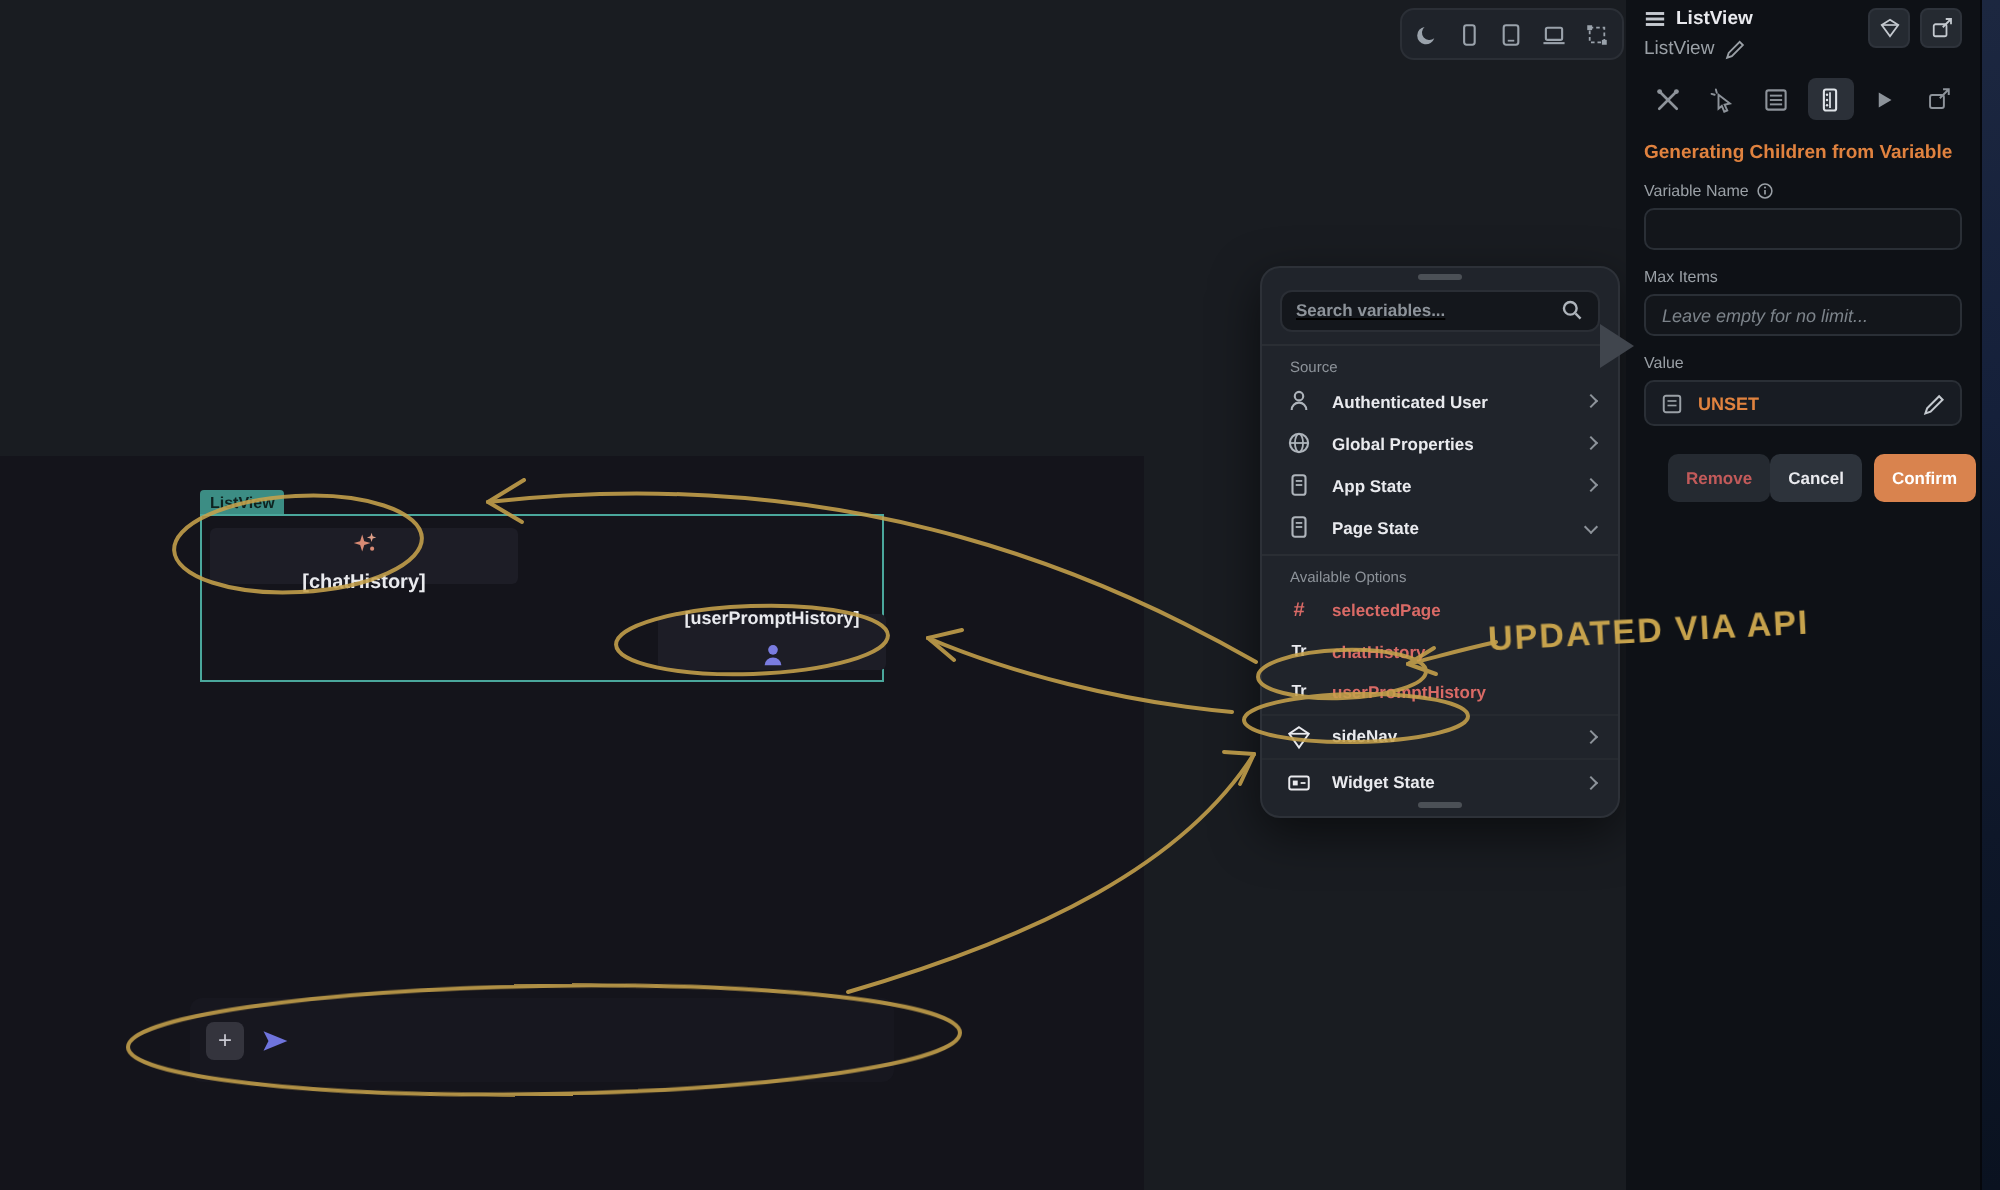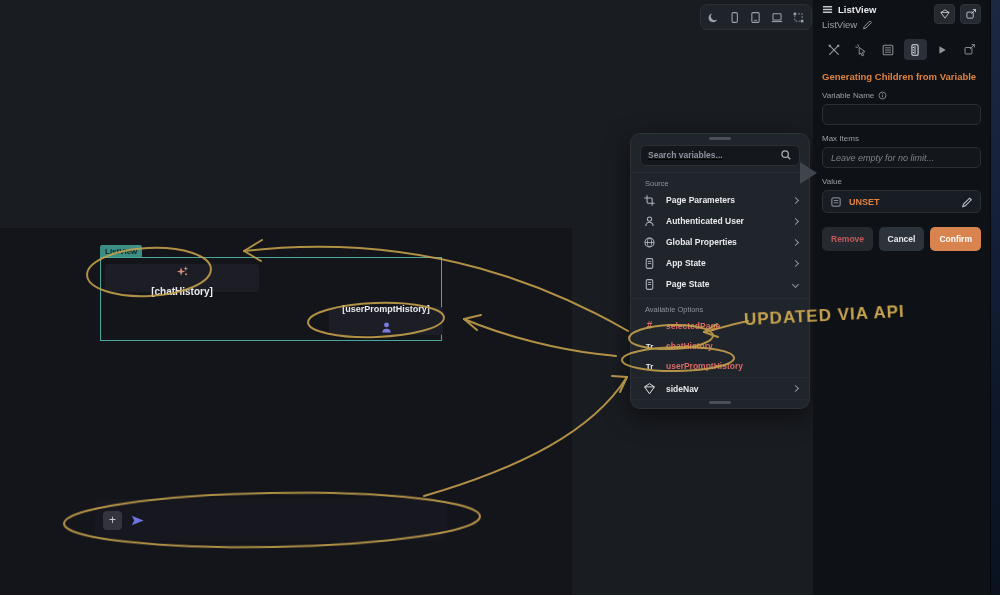--- a/index.html
+++ b/index.html
@@ -74,21 +74,21 @@
   .sec-title { color:#e0823f; font-size:9.5px; font-weight:bold; margin-top:11px; }
   .fld-label { color:#9aa0a6; font-size:8px; margin-top:9px; display:flex; align-items:flex-end; gap:4px; }
   .fld-input { width:100%; height:21px; margin-top:4px; background:#13161b; border:1px solid #2a2f36;
                border-radius:5px; color:#c8ccd2; font-size:9px; padding:0 8px; outline:none; }
   .fld-input.italic::placeholder { font-style:italic; color:#7c838a; }
   .value-field { margin-top:4px; height:23px; background:#181c23; border:1px solid #2a2f36; border-radius:5px;
                  display:flex; align-items:center; gap:7px; padding:0 7px; cursor:pointer; }
   .value-text { flex:1; color:#e0823f; font-size:9px; font-weight:bold; }
   .btn-row { display:flex; align-items:center; margin-top:14px; }
   .btn { border:none; border-radius:5px; height:24px; font-size:8.5px; font-weight:bold; padding:0 9px; }
-  .btn.remove { background:#252a31; color:#c25a5a; }
+  .btn.remove { background:#252a31; color:#c25a5a;margin-left:12px; }
   .btn.cancel { background:#2d333b; color:#e9eaee; margin-left:auto; }
   .btn.confirm { background:#d9834e; color:#fff; margin-left:6px; }
 
   .wallpaper { position:absolute; left:990px; top:0; width:10px; height:595px;
                background:linear-gradient(180deg,#1c2740 0%,#15203a 35%,#0e1729 70%,#0a1220 100%);
                border-left:1px solid #05070c; z-index:7; }
 
   
   .anno-svg { position:absolute; left:0; top:0; z-index:40; pointer-events:none; }
   .anno-note { position:absolute; left:744px; top:306px; color:#c6a24c; font-size:17px; font-weight:bold;
@@ -177,30 +177,20 @@
           <line x1="9" y1="9" x2="12" y2="12" stroke="#aeb4bb" stroke-width="1.4"></line>
         </svg>
       </span>
     </div>
     <div class="pop-div"></div>
     <div class="sec-label">Source</div>
 
     <div class="vrow">
       <span class="icon16">
         <svg class="ic" width="13" height="13" viewBox="0 0 16 16">
-          <path d="M5 1.5 V10 a1.3 1.3 0 0 0 1.3 1.3 H14.5" fill="none" stroke="#aeb4bb" stroke-width="1.3"></path>
-          <path d="M1.5 5 H10 a1.3 1.3 0 0 1 1.3 1.3 V14.5" fill="none" stroke="#aeb4bb" stroke-width="1.3"></path>
-        </svg>
-      </span>
-      <span class="lbl">Page Parameters</span>
-      <span class="chev"></span>
-    </div>
-    <div class="vrow">
-      <span class="icon16">
-        <svg class="ic" width="13" height="13" viewBox="0 0 16 16">
           <circle cx="8" cy="5" r="2.6" fill="none" stroke="#aeb4bb" stroke-width="1.3"></circle>
           <path d="M3.5 13.5 a4.5 4.5 0 0 1 9 0" fill="none" stroke="#aeb4bb" stroke-width="1.3"></path>
         </svg>
       </span>
       <span class="lbl">Authenticated User</span>
       <span class="chev"></span>
     </div>
     <div class="vrow">
       <span class="icon16">
         <svg class="ic" width="13" height="13" viewBox="0 0 16 16">
@@ -255,20 +245,31 @@
       <span class="icon16">
         <svg class="ic" width="13" height="13" viewBox="0 0 16 16">
           <path d="M8 2 L14 6 L8 14.5 L2 6 Z" fill="none" stroke="#e9eaee" stroke-width="1.2"></path>
           <line x1="2" y1="6" x2="14" y2="6" stroke="#e9eaee" stroke-width="1.1"></line>
         </svg>
       </span>
       <span class="lbl">sideNav</span>
       <span class="chev"></span>
     </div>
     <div class="thin-div"></div>
+    <div class="vrow" style="height:21px;">
+      <span class="icon16">
+        <svg class="ic" width="13" height="13" viewBox="0 0 16 16">
+          <rect x="2" y="4" width="12" height="8" rx="1.2" fill="none" stroke="#e9eaee" stroke-width="1.2"></rect>
+          <rect x="4.2" y="6.5" width="3" height="3" fill="#e9eaee"></rect>
+          <line x1="9" y1="8" x2="12" y2="8" stroke="#e9eaee" stroke-width="1.1"></line>
+        </svg>
+      </span>
+      <span class="lbl">Widget State</span>
+      <span class="chev"></span>
+    </div>
     <div class="grab" style="margin:auto auto 4px;"></div>
   </div>
 
   <div class="anchor-arrow"></div>
 
   <div class="panel">
     <div class="panel-head">
       <div class="ph-left">
         <div class="crumb">
           <span class="icon16" style="width:11px;height:11px;">

